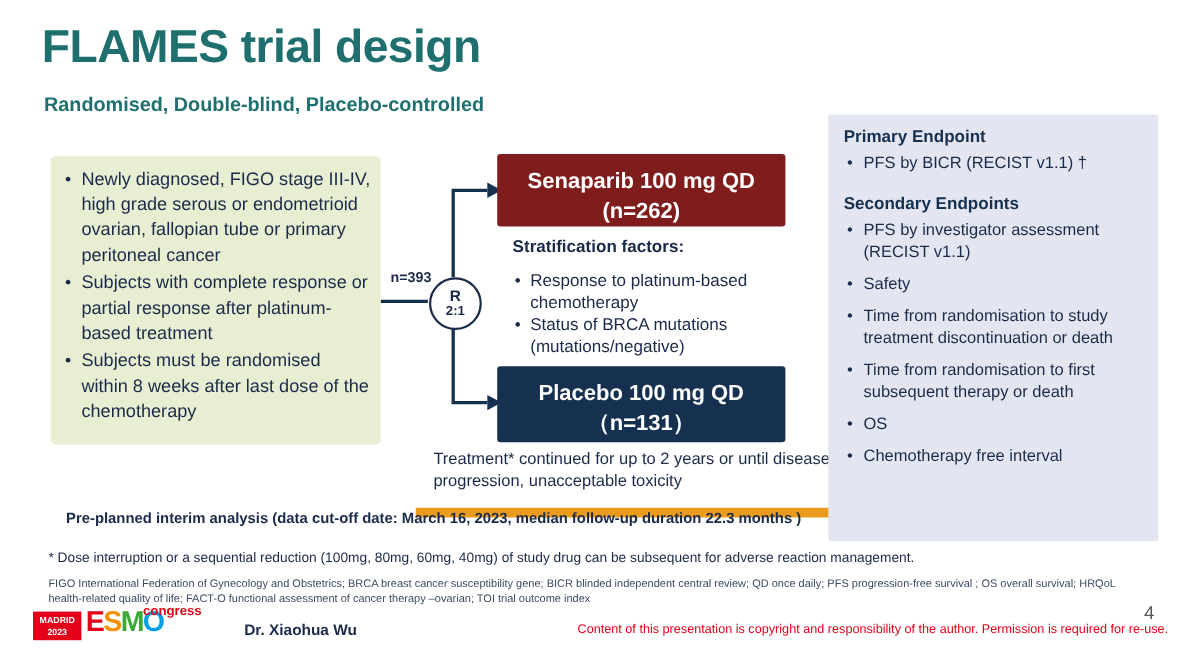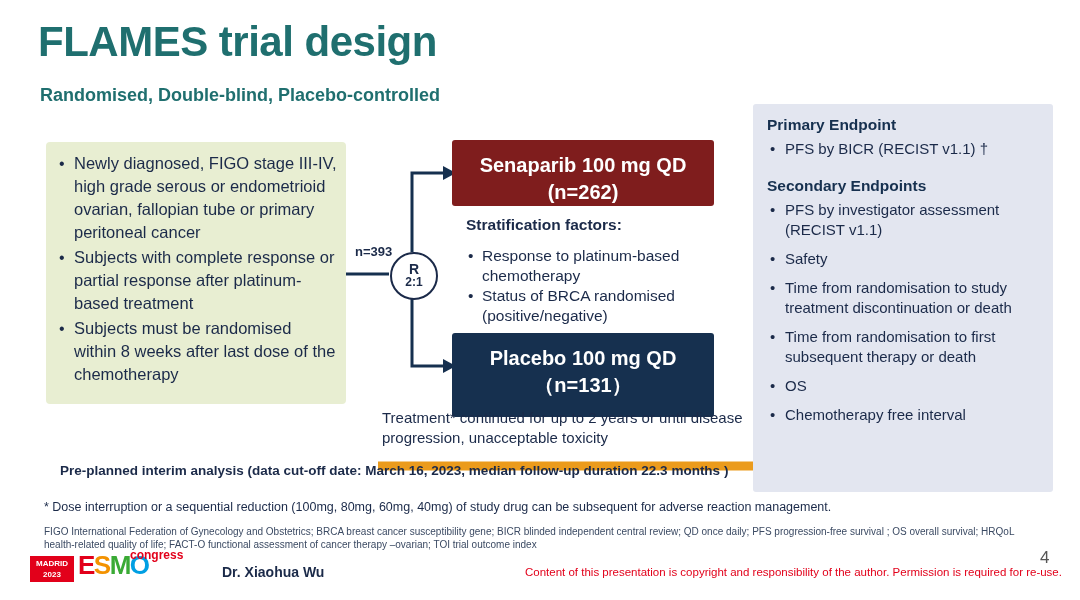--- a/index.html
+++ b/index.html
@@ -132,21 +132,21 @@
   .arm-sena {
     left: 452px;
     top: 140px;
     background: #7f1d1d;
     height: 66px;
   }
   .arm-placebo {
     left: 452px;
     top: 333px;
     background: #16304f;
-    height: 84px;
+    height: 69px;
   }
 
   
   .strat {
     position: absolute;
     left: 466px;
     top: 216px;
     width: 290px;
   }
   .strat-title {
@@ -170,21 +170,21 @@
   .strat li::before {
     content: "•";
     position: absolute;
     left: 2px;
     top: 0;
   }
 
   
   .treat-note {
     position: absolute;
-    left: 382px;
+    left: 394px;
     top: 408px;
     width: 370px;
     font-size: 15px;
     line-height: 20px;
     color: #1b2a49;
   }
   .interim-text {
     position: absolute;
     left: 60px;
     top: 463px;
@@ -355,21 +355,21 @@
 
   <div class="arm-box arm-placebo">
     <div>Placebo 100 mg QD</div>
     <div>（n=131）</div>
   </div>
 
   <div class="strat">
     <div class="strat-title">Stratification factors:</div>
     <ul>
       <li>Response to platinum-based chemotherapy</li>
-      <li>Status of BRCA randomised (positive/negative)</li>
+      <li>Status of BRCA mutations (mutations/negative)</li>
     </ul>
   </div>
 
   <div class="treat-note">Treatment* continued for up to 2 years or until disease progression, unacceptable toxicity</div>
 
   <div class="interim-text">Pre-planned interim analysis (data cut-off date: March 16, 2023, median follow-up duration 22.3 months )</div>
 
   <div class="endpoints">
     <div class="ep-head">Primary Endpoint</div>
     <ul>

